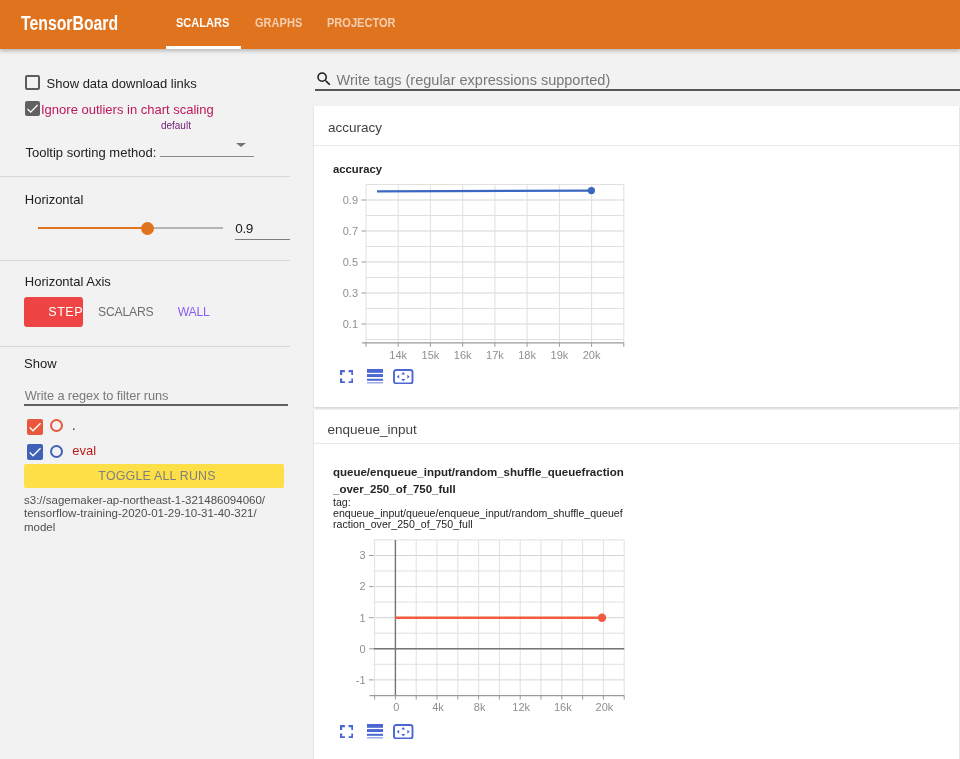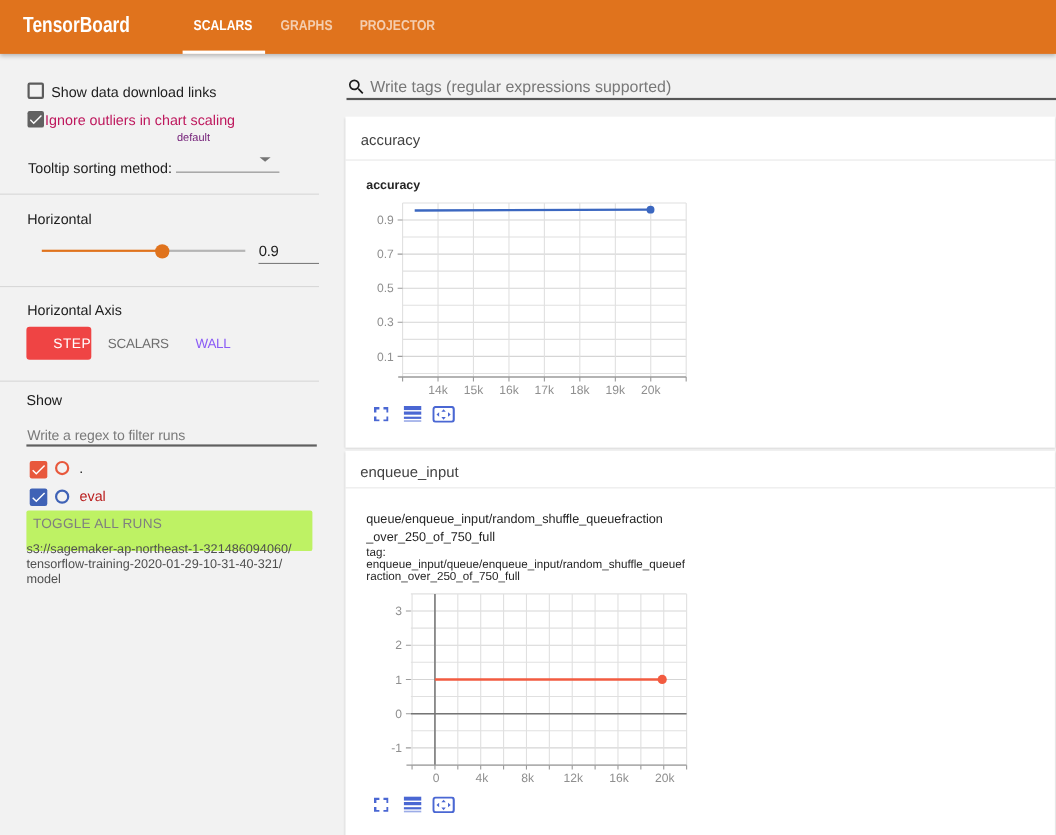--- a/index.html
+++ b/index.html
@@ -49,35 +49,35 @@
   </div>
 <div class="a" style="left:49.9px;top:418.5px;width:9.5px;height:9.5px;border:2px solid #e8583c;border-radius:50%"></div>
 <div class="a" style="left:72px;top:417.5px;font-size:13px;color:#212121">.</div>
 <div class="a" style="left:26.5px;top:443.5px;width:16px;height:16px;border-radius:2px;background:#3f62b6">
     <svg width="16" height="16" viewBox="0 0 24 24">
       <path d="M9 16.2L4.8 12l-1.4 1.4L9 19 21 7l-1.4-1.4z" fill="#fff"></path>
     </svg>
   </div>
 <div class="a" style="left:49.9px;top:444.5px;width:9.5px;height:9.5px;border:2px solid #3f62b6;border-radius:50%"></div>
 <div class="a" style="left:72.3px;top:442.5px;font-size:13px;color:#b91c1c">eval</div>
-<div class="a" style="left:24px;top:464px;width:260px;height:37px;background:#bef264;border-radius:2px;color:#7f7f7f;font-size:12.4px;letter-spacing:.2px;text-indent:6px;line-height:25.5px">TOGGLE ALL RUNS</div>
+<div class="a" style="left:24px;top:464px;width:260px;height:24px;background:#fde047;border-radius:2px;color:#7f7f7f;font-size:12.4px;letter-spacing:.2px;text-align:center;text-indent:6px;line-height:25.5px">TOGGLE ALL RUNS</div>
 <div class="a" style="left:24px;top:494px;font-size:11.5px;line-height:13.3px;color:#4f4f4f">s3://sagemaker-ap-northeast-1-321486094060/<br>tensorflow-training-2020-01-29-10-31-40-321/<br>model</div>
 <svg class="a" style="left:315px;top:70px" width="18" height="18" viewBox="0 0 24 24">
 <path d="M15.5 14h-.79l-.28-.27A6.47 6.47 0 0 0 16 9.5 6.5 6.5 0 1 0 9.5 16c1.61 0 3.09-.59 4.23-1.57l.27.28v.79l5 4.99L20.49 19l-4.99-5zm-6 0C7 14 5 12 5 9.5S7 5 9.5 5 14 7 14 9.5 12 14 9.5 14z" fill="#1c1c1c"></path>
   </svg>
 <div class="a" style="left:336.5px;top:72px;font-size:14.5px;color:#787878">Write tags (regular expressions supported)</div>
 <div class="a" style="left:314.5px;top:88.8px;width:645.5px;height:1.8px;background:#565656"></div>
 <div class="a" style="left:314px;top:105.7px;width:645px;height:301px;background:#fff;box-shadow:0 1px 2px rgba(0,0,0,.15)"></div>
 <div class="a" style="left:328px;top:120px;font-size:13.5px;color:#424242">accuracy</div>
 <div class="a" style="left:314px;top:144.8px;width:646px;height:1px;background:#e8e8e8"></div>
 <div class="a" style="left:333px;top:162.5px;font-size:11.3px;font-weight:700;color:#252525">accuracy</div>
 <div class="a" style="left:314px;top:409.8px;width:645px;height:350px;background:#fff;box-shadow:0 1px 2px rgba(0,0,0,.15)"></div>
 <div class="a" style="left:327.5px;top:422px;font-size:13.5px;color:#424242">enqueue_input</div>
 <div class="a" style="left:314px;top:442.6px;width:646px;height:1px;background:#e8e8e8"></div>
-<div class="a" style="left:333px;top:464px;font-size:11.5px;font-weight:400;color:#252525;line-height:17px">queue/enqueue_input/random_shuffle_queuefraction<br>_over_250_of_750_full</div>
+<div class="a" style="left:333px;top:464px;font-size:11.5px;font-weight:700;color:#252525;line-height:17px">queue/enqueue_input/random_shuffle_queuefraction<br>_over_250_of_750_full</div>
 <div class="a" style="left:333px;top:496.5px;font-size:10.6px;color:#252525;line-height:11px">tag:<br>enqueue_input/queue/enqueue_input/random_shuffle_queuef<br>raction_over_250_of_750_full</div>
 <svg class="a" style="left:314px;top:145px" width="646" height="262" viewBox="0 0 646 262">
     <line x1="52" y1="39.5" x2="309.8" y2="39.5" stroke="#e0e0e0" stroke-width="1"></line>
     <line x1="52" y1="55.0" x2="309.8" y2="55.0" stroke="#d5d5d5" stroke-width="1"></line>
     <line x1="52" y1="70.5" x2="309.8" y2="70.5" stroke="#e0e0e0" stroke-width="1"></line>
     <line x1="52" y1="86.0" x2="309.8" y2="86.0" stroke="#d5d5d5" stroke-width="1"></line>
     <line x1="52" y1="101.5" x2="309.8" y2="101.5" stroke="#e0e0e0" stroke-width="1"></line>
     <line x1="52" y1="117.0" x2="309.8" y2="117.0" stroke="#d5d5d5" stroke-width="1"></line>
     <line x1="52" y1="132.5" x2="309.8" y2="132.5" stroke="#e0e0e0" stroke-width="1"></line>
     <line x1="52" y1="148.0" x2="309.8" y2="148.0" stroke="#d5d5d5" stroke-width="1"></line>

